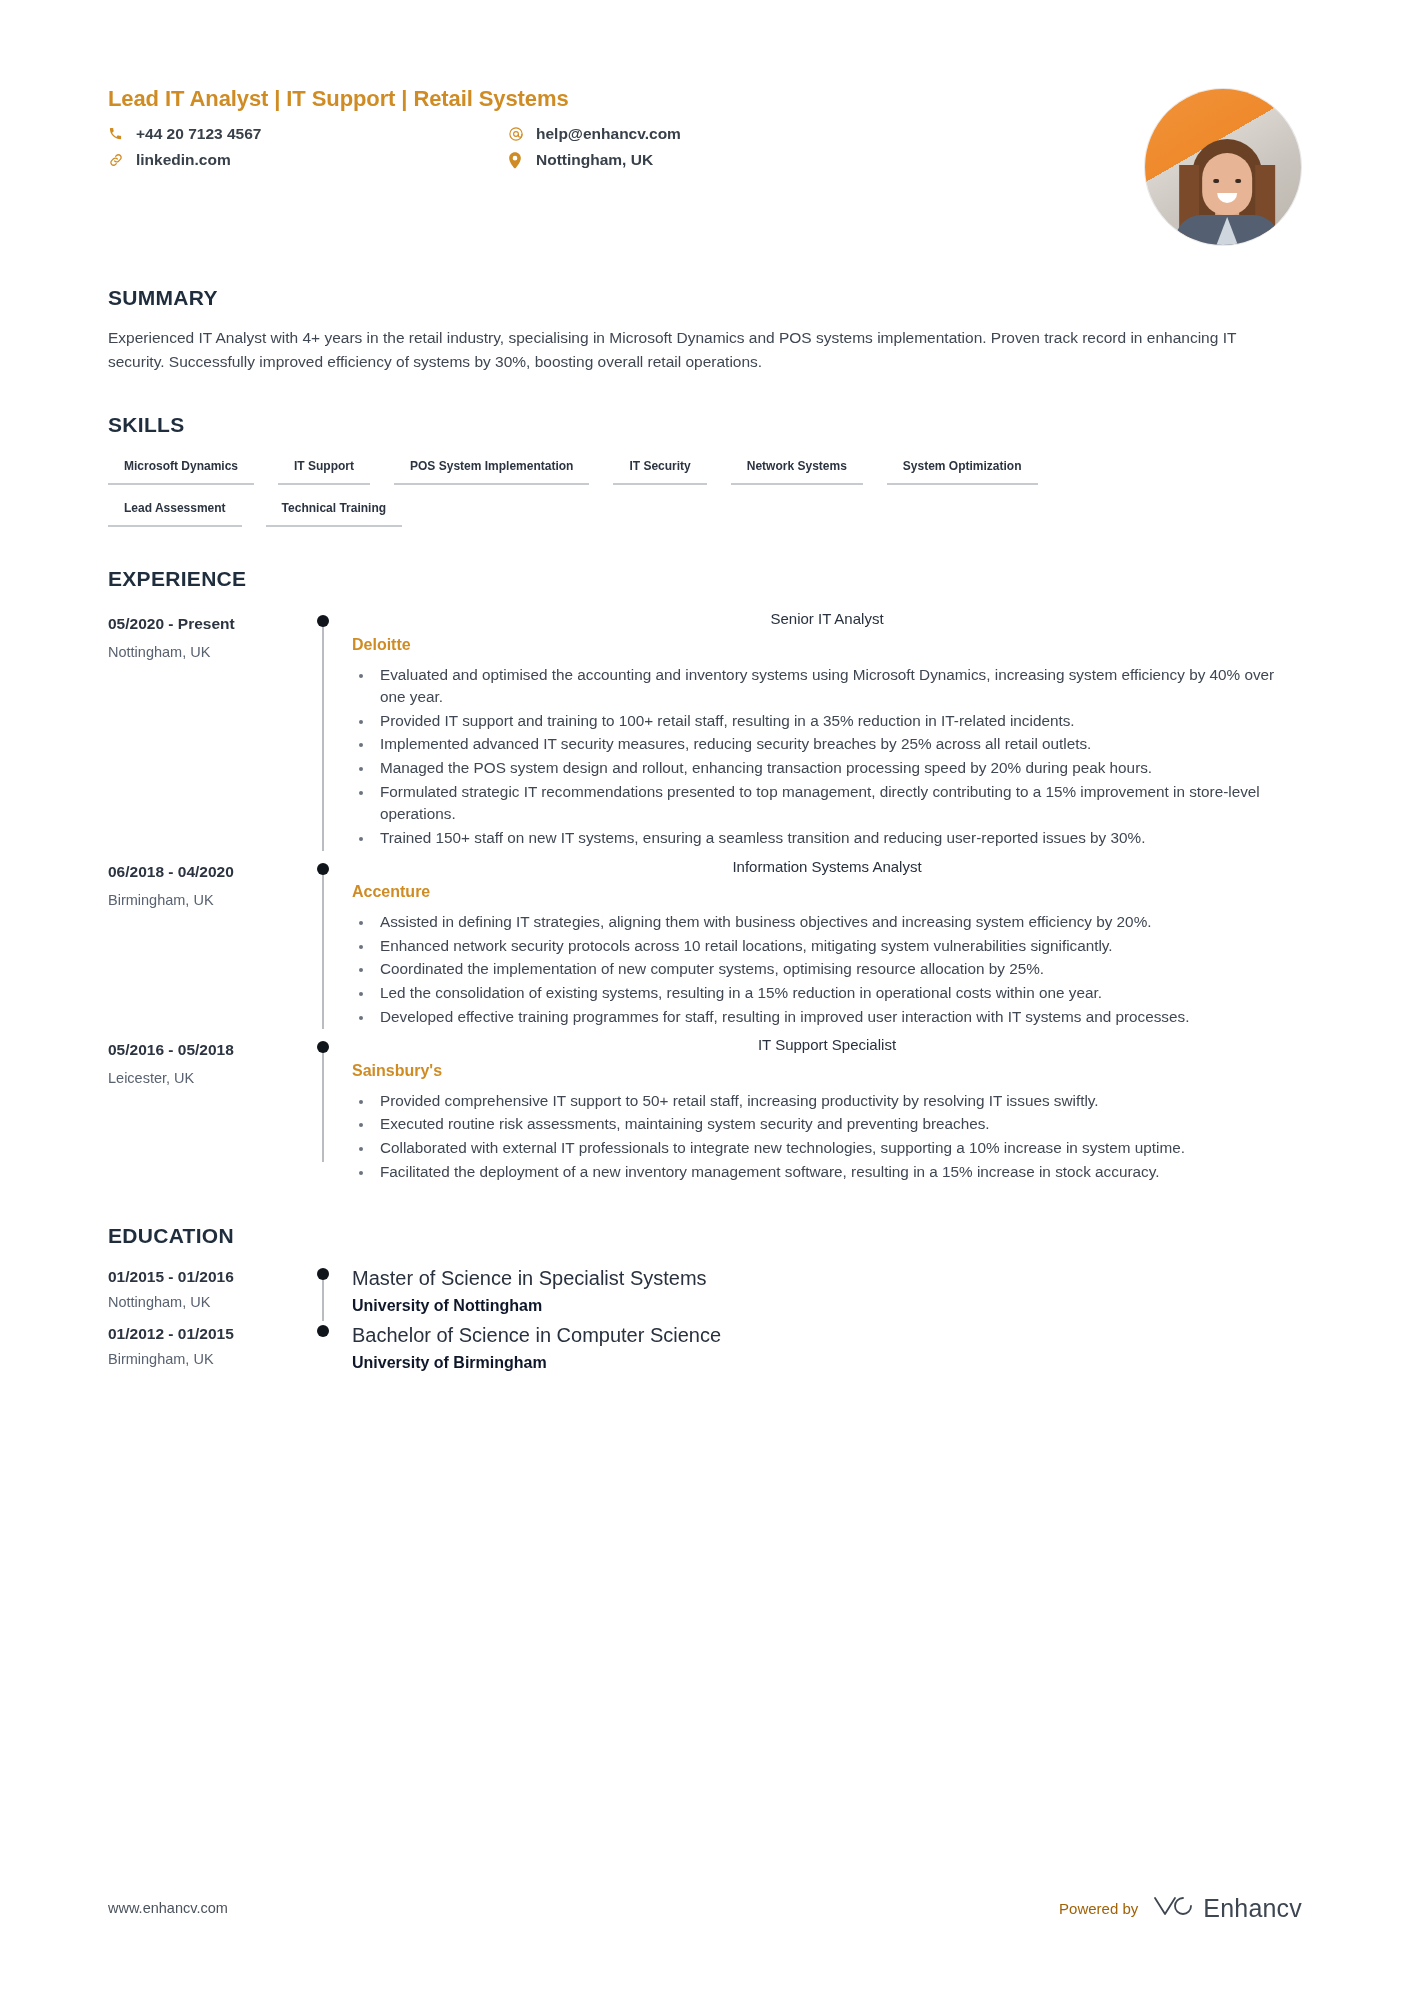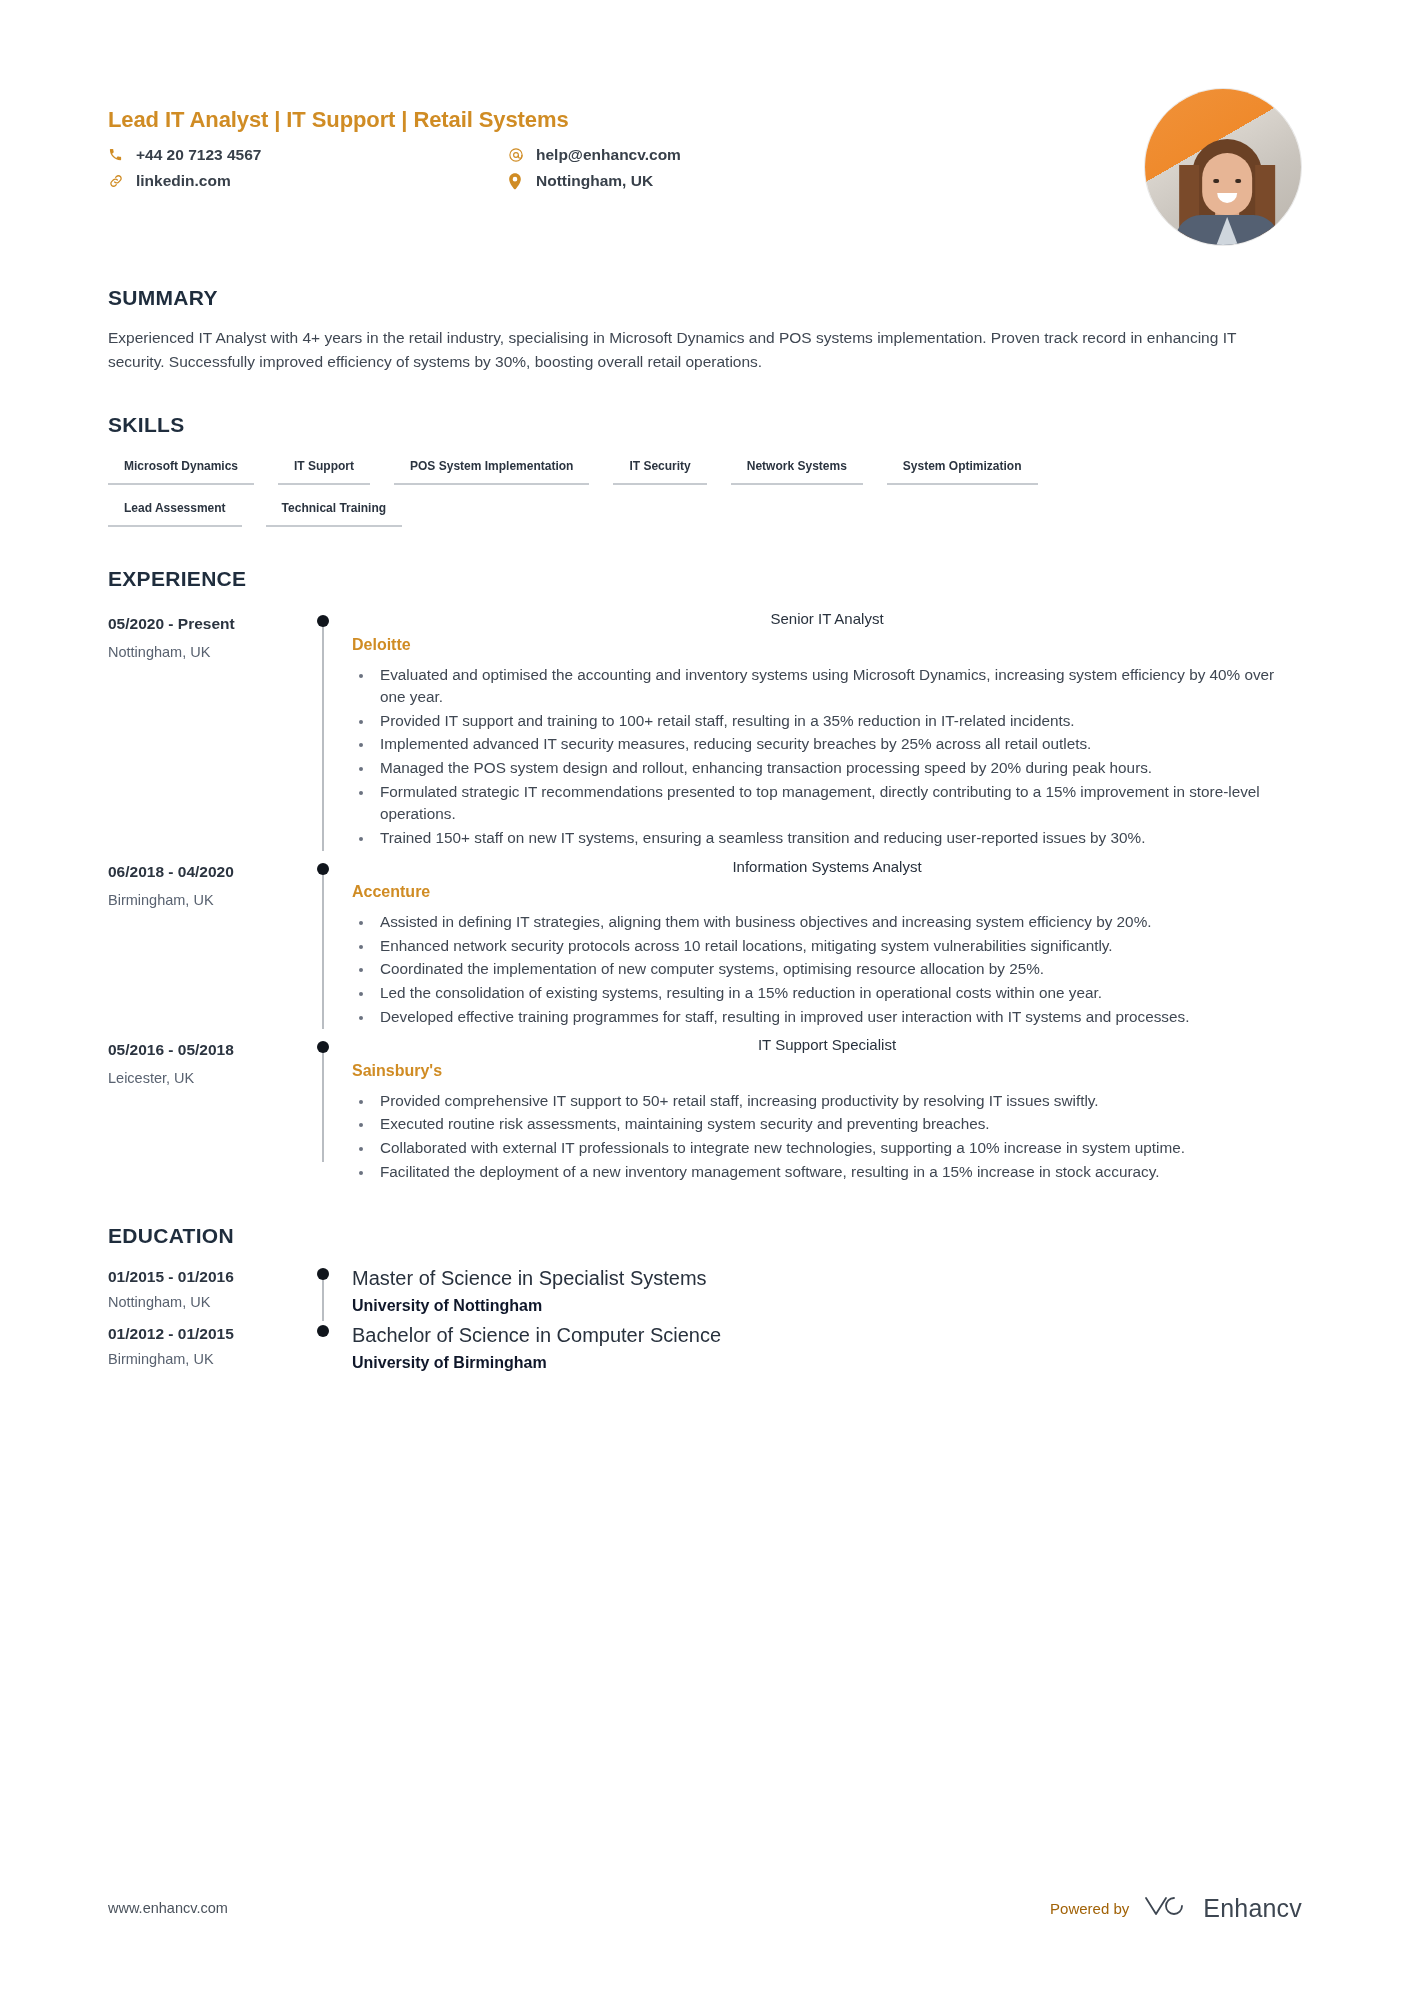--- a/index.html
+++ b/index.html
@@ -33,21 +33,21 @@
     font-size: 44px;
     font-weight: bold;
     letter-spacing: 0.4px;
     color: #1f2d3d;
     line-height: 1.05;
   }
   .job-title {
     font-size: 22px;
     font-weight: bold;
     color: #d08c24;
-    margin-top: 21px;
+    margin-top: 0;
     letter-spacing: -0.1px;
   }
   .contact-grid {
     margin-top: 12px;
     display: grid;
     grid-template-columns: 400px auto;
     row-gap: 7px;
   }
   .contact-item {
     display: flex;
@@ -303,21 +303,21 @@
     align-items: center;
     gap: 14px;
   }
   .powered {
     font-size: 15px;
     color: #a16207;
   }
   .brand {
     display: flex;
     align-items: center;
-    gap: 18px;
+    gap: 9px;
   }
   .brand-name {
     font-size: 25px;
     color: #3d4651;
     letter-spacing: 0.2px;
   }
 </style>
 </head>
 <body>
 

